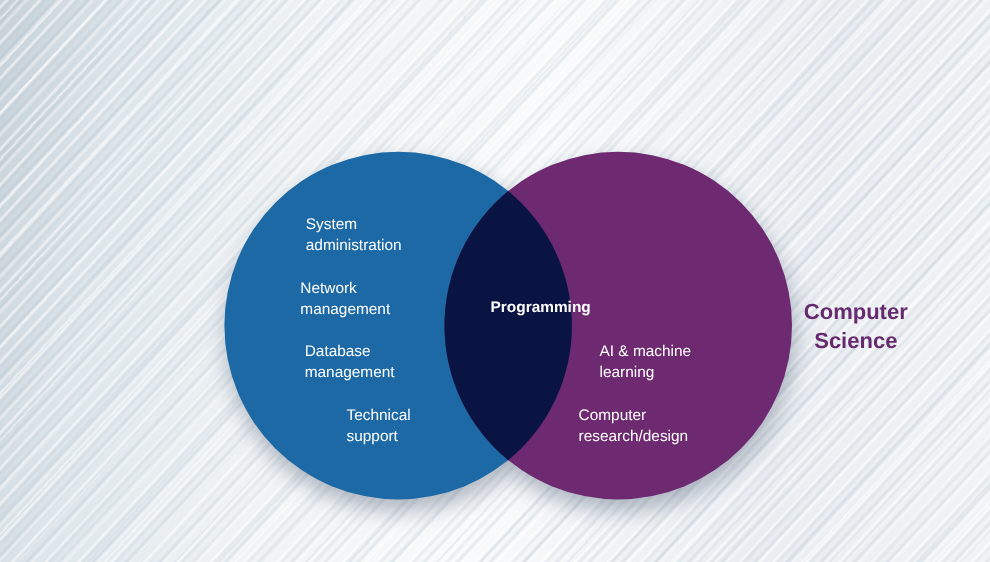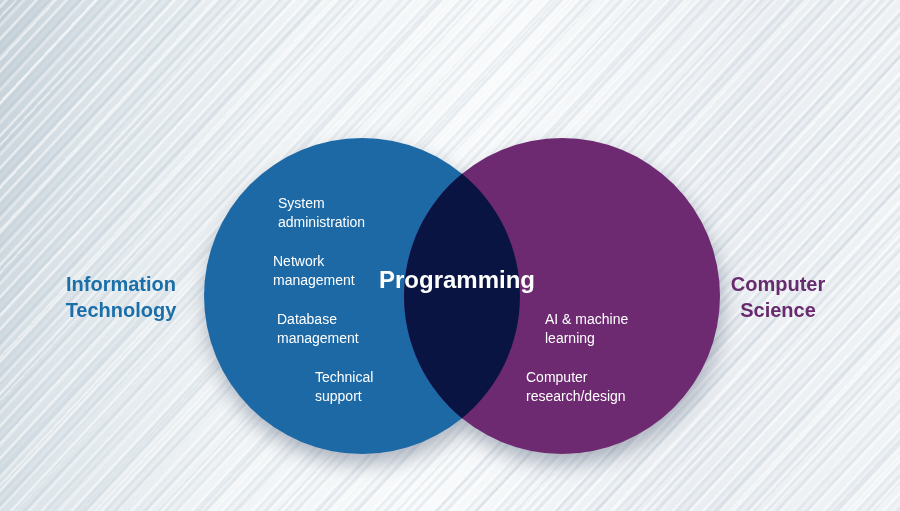--- a/index.html
+++ b/index.html
@@ -29,21 +29,21 @@
     white-space:pre-line;
   }
   .li0{left:278px;top:194px}
   .li1{left:273px;top:252px}
   .li2{left:277px;top:310px}
   .li3{left:315px;top:368px}
   .ri0{left:528px;top:194px}
   .ri1{left:540px;top:252px}
   .ri2{left:545px;top:310px}
   .ri3{left:526px;top:368px}
-  .ovl{left:377px;width:160px;text-align:center;font-weight:700;font-size:24px;}
+  .ovl{left:377px;width:160px;text-align:right;font-weight:700;font-size:14px;}
   .ov0{top:270px}
   .ov1{top:310px}
   .side-label{
     position:absolute;width:180px;text-align:center;white-space:pre-line;
     font-size:20px;font-weight:700;line-height:26px;
   }
   .it-label{left:31px;top:271px;color:#1a6fa9;}
   .cs-label{left:688px;top:271px;color:#672a6e;}
   .logo{position:absolute;left:753px;top:455px;display:flex;align-items:center;gap:7px;}
   .logo-icon{width:30px;height:33px;display:block;}
@@ -55,22 +55,20 @@
 
 <div class="stage">
 
 
   <svg class="venn" viewBox="0 0 900 511" aria-hidden="true">
     <circle cx="362" cy="296" r="158" fill="#1c69a6"></circle>
     <circle cx="562" cy="296" r="158" fill="#6d2a71"></circle>
     <path d="M462 173.7 A158 158 0 0 1 462 418.3 A158 158 0 0 1 462 173.7 Z" fill="#0a1443"></path>
   </svg>
 
-  <div class="side-label it-label">Information
-Technology</div>
   <div class="side-label cs-label">Computer
 Science</div>
 
   <div class="vi li0">System
 administration</div>
   <div class="vi li1">Network
 management</div>
   <div class="vi li2">Database
 management</div>
   <div class="vi li3">Technical

